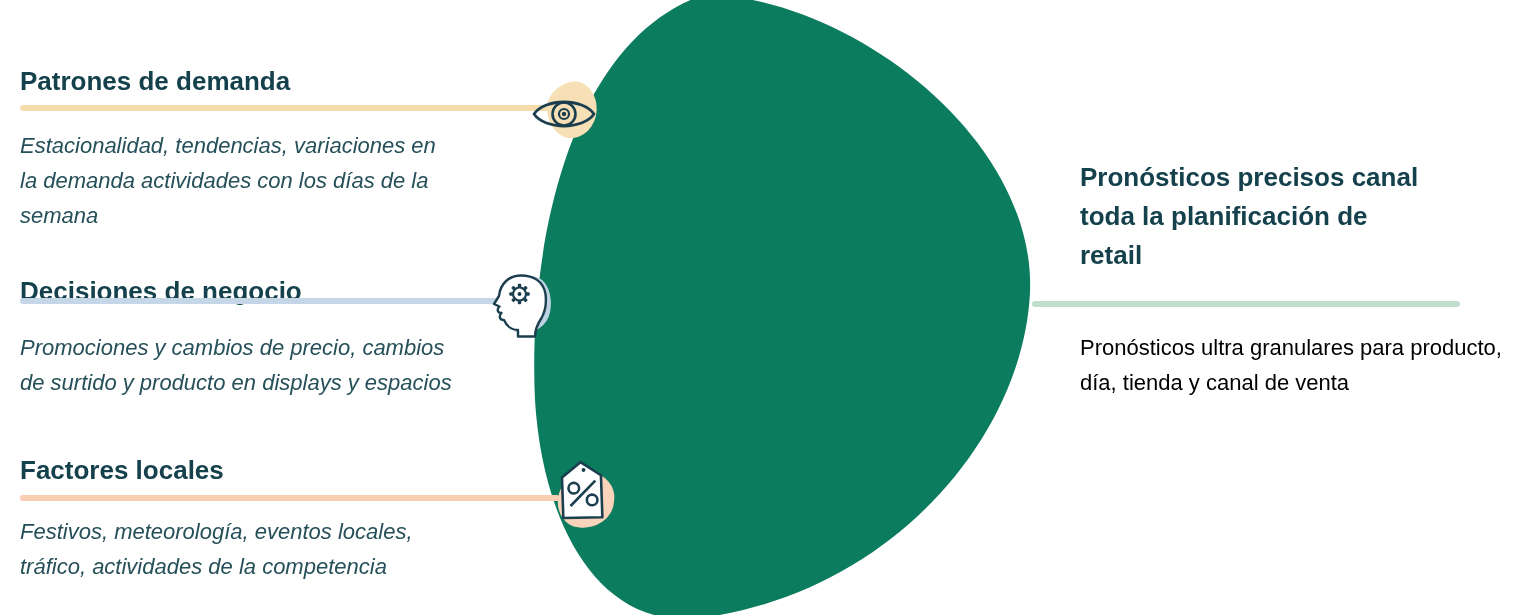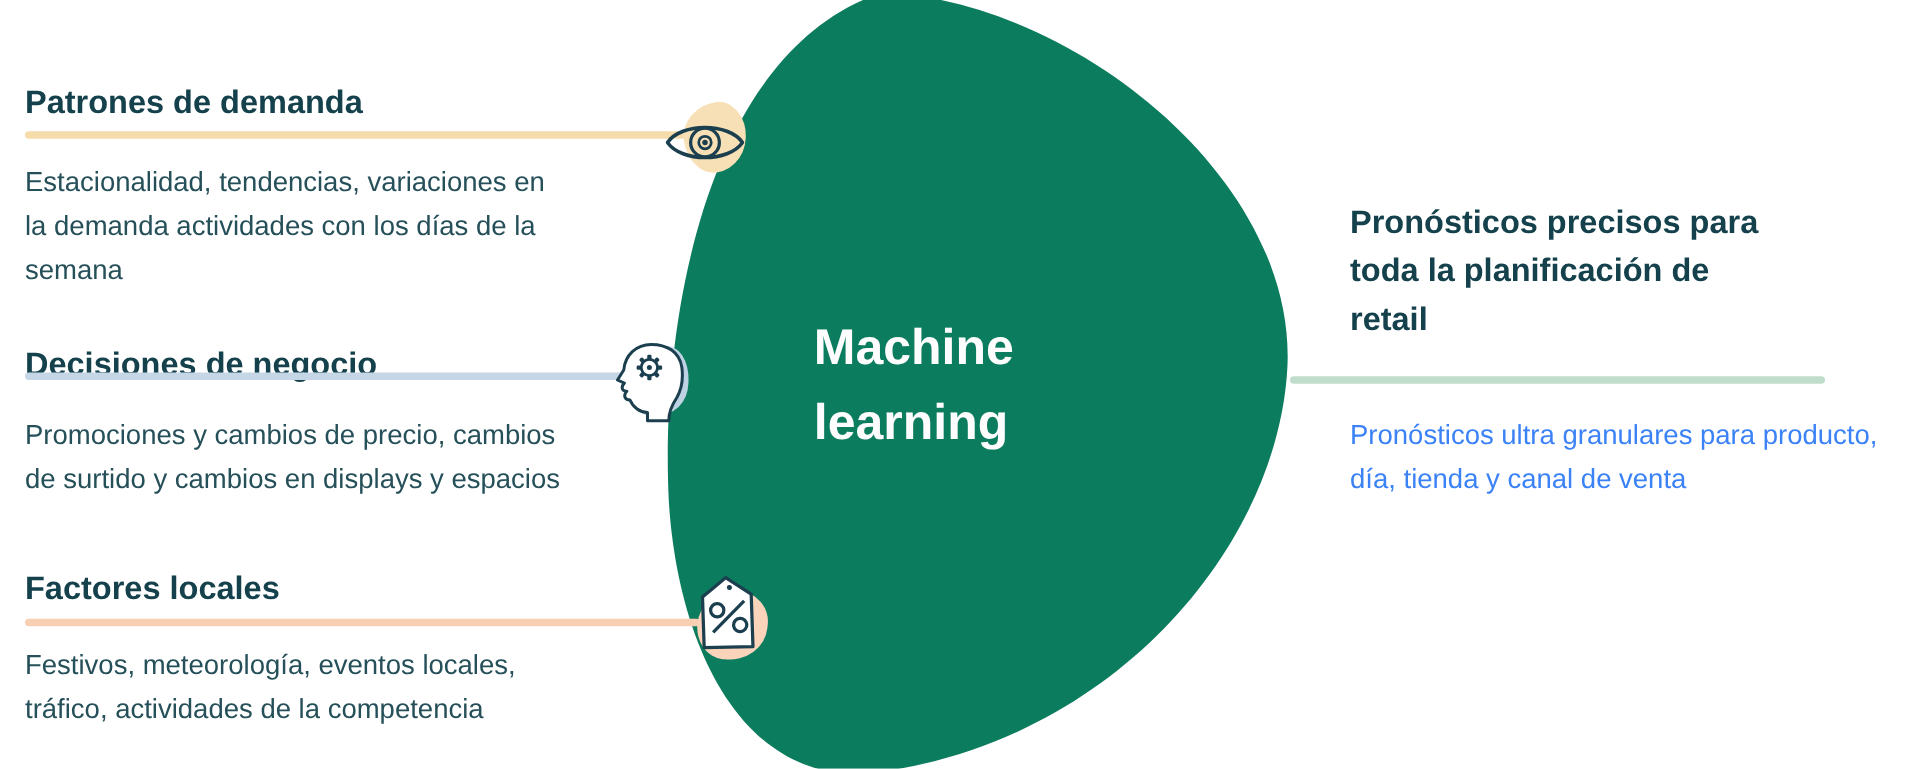--- a/index.html
+++ b/index.html
@@ -15,32 +15,33 @@
   }
   
   .sec-head{
     position:absolute;left:20px;white-space:nowrap;
     color:#14414c;font-size:26px;font-weight:700;line-height:30px;
   }
   .sec-line{position:absolute;left:20px;height:6px;border-radius:3px;}
   .sec-body{
     position:absolute;left:20px;color:#265059;font-size:22px;line-height:35px;
     white-space:nowrap;
+    font-style:italic;
   }
   .line-demand{background:#f6dcab;}
   .line-business{background:#c5d7e6;}
   .line-external{background:#f9cfb4;}
   .line-output{background:#c0ddcb;}
   
   .out-head{
     position:absolute;left:1080px;top:158px;white-space:nowrap;
     color:#14414c;font-size:26px;font-weight:700;line-height:39px;
   }
   .out-body{
-    position:absolute;left:1080px;color:#3b82f6;font-size:22px;line-height:35px;
+    position:absolute;left:1080px;color:#000000;font-size:22px;line-height:35px;
     white-space:nowrap;
   }
   
   .icon-group{position:absolute;}
   .icon-blob{position:absolute;}
   .blob-eye{left:19px;top:4px;width:50px;height:56px;background:#f7e0b5;
     border-radius:60% 40% 55% 45% / 48% 45% 55% 52%;transform:rotate(-8deg);}
   .blob-head{left:15px;top:8px;width:46px;height:58px;background:#bdd2e3;
     border-radius:55% 45% 60% 40% / 45% 55% 45% 55%;transform:rotate(10deg);}
   .blob-tag{left:13px;top:14px;width:56px;height:56px;background:#f9d3ba;
@@ -53,24 +54,20 @@
 <div class="canvas">
 
   <svg class="blob-svg" viewBox="0 0 1536 615" aria-hidden="true">
     <path d="M 706 -6
              C 855 0 1036 140 1030 292
              C 1024 430 900 585 714 616
              C 598 640 542 520 535 400
              C 528 255 566 40 706 -6 Z" fill="#0c7c5e"></path>
   </svg>
 
-  <div class="center-label">
-    <div>Machine</div>
-    <div>learning</div>
-  </div>
 
   <div class="sec-head" style="top:66px">Patrones de demanda</div>
   <div class="sec-line line-demand" style="top:105px;width:532px"></div>
   <div class="sec-body" style="top:128px">
     <div>Estacionalidad, tendencias, variaciones en</div>
     <div>la demanda actividades con los días de la</div>
     <div>semana</div>
   </div>
 
   <div class="icon-group" style="left:528px;top:78px;width:72px;height:72px">
@@ -80,21 +77,21 @@
       <circle cx="32" cy="22" r="11.5" fill="none" stroke="#1c3f4f" stroke-width="2.6"></circle>
       <circle cx="32" cy="22" r="5" fill="none" stroke="#1c3f4f" stroke-width="2.2"></circle>
       <circle cx="32" cy="22" r="2.2" fill="#1c3f4f"></circle>
     </svg>
   </div>
 
   <div class="sec-head" style="top:276px">Decisiones de negocio</div>
   <div class="sec-line line-business" style="top:298px;width:488px"></div>
   <div class="sec-body" style="top:330px">
     <div>Promociones y cambios de precio, cambios</div>
-    <div>de surtido y cambios en displays y espacios</div>
+    <div>de surtido y producto en displays y espacios</div>
   </div>
 
   <div class="icon-group" style="left:490px;top:268px;width:70px;height:74px">
     <div class="icon-blob blob-head"></div>
     <svg class="icon-svg" style="left:2px;top:5px" width="56" height="66" viewBox="0 0 56 66">
       <path d="M 29,2.5
                C 17,2.5 8,11 7,23
                L 2,31 L 7.5,33.5
                C 4.5,36.5 5.5,40 9.5,40
                C 6.5,43 7.5,47 12,47
@@ -134,21 +131,21 @@
       <circle cx="30" cy="10" r="2" fill="#1c3f4f"></circle>
       <g stroke="#1c3f4f" stroke-width="2.6" fill="none">
         <line x1="14.5" y1="45" x2="41" y2="21.5"></line>
         <circle cx="19" cy="27.5" r="5.3"></circle>
         <circle cx="36.5" cy="40.5" r="5.3"></circle>
       </g>
     </svg>
   </div>
 
   <div class="out-head">
-    <div>Pronósticos precisos para</div>
+    <div>Pronósticos precisos canal</div>
     <div>toda la planificación de</div>
     <div>retail</div>
   </div>
   <div class="sec-line line-output" style="left:1032px;top:301px;width:428px"></div>
   <div class="out-body" style="top:330px">
     <div>Pronósticos ultra granulares para producto,</div>
     <div>día, tienda y canal de venta</div>
   </div>
 
 </div>

